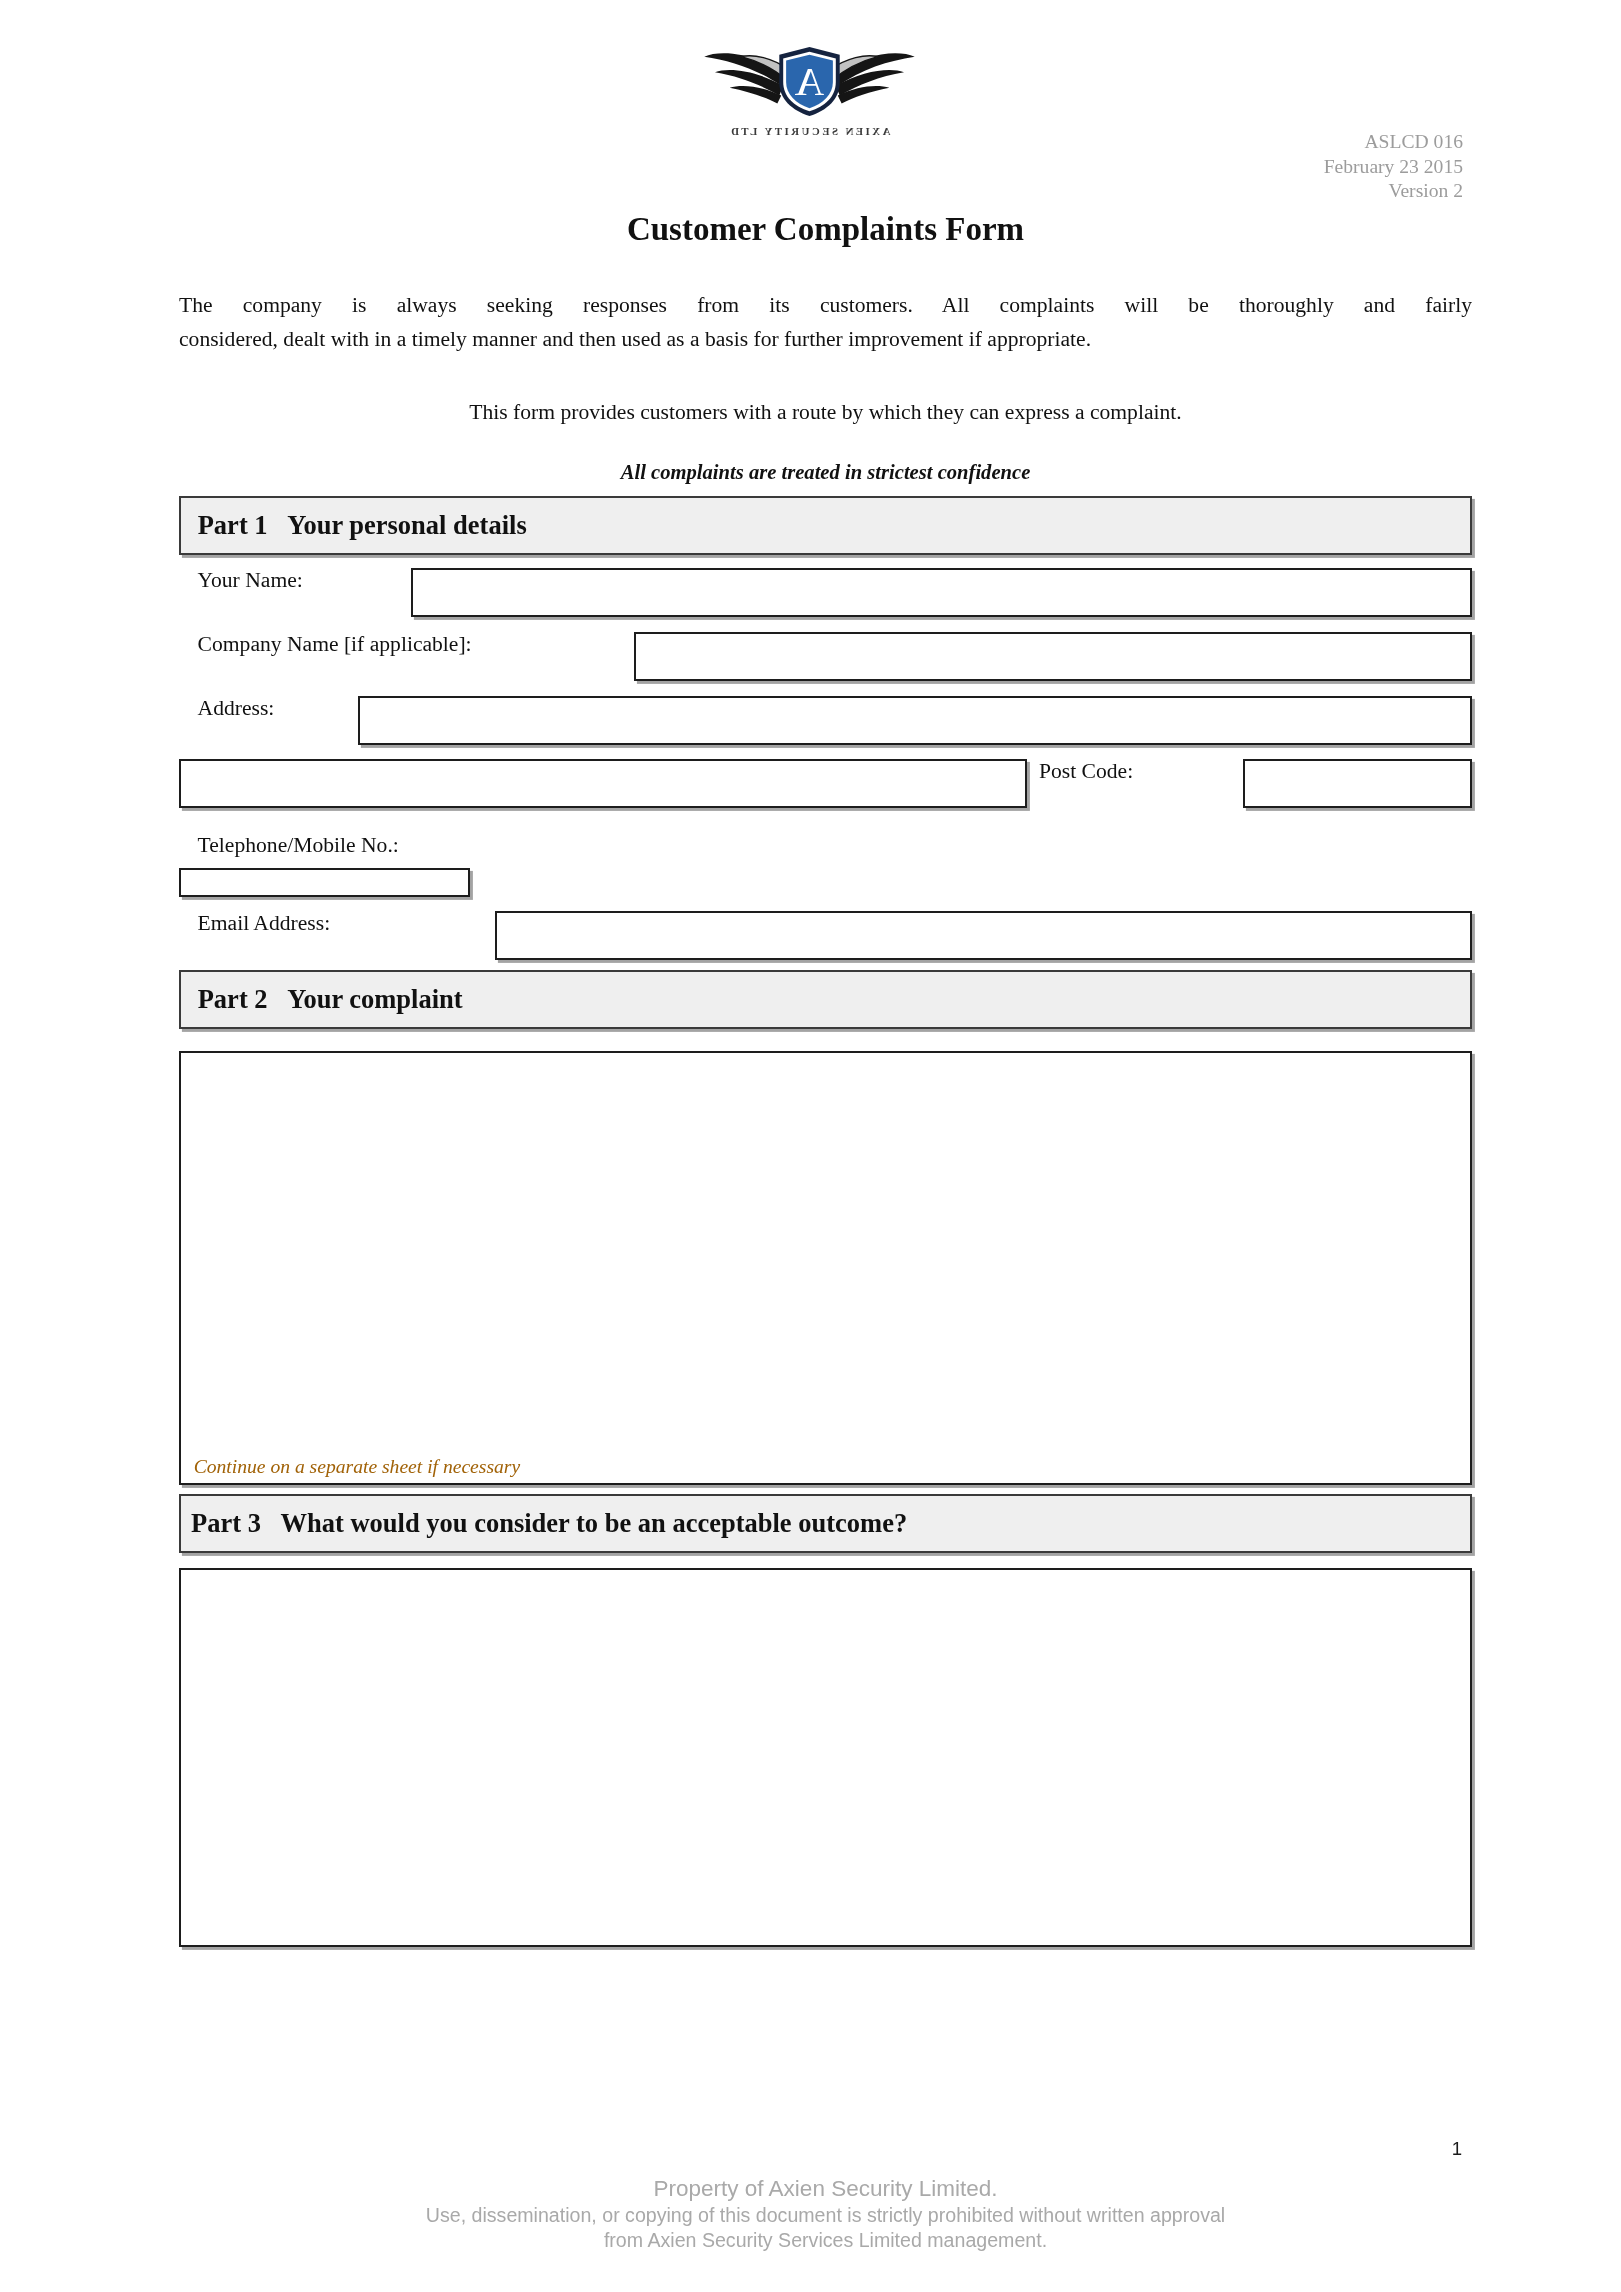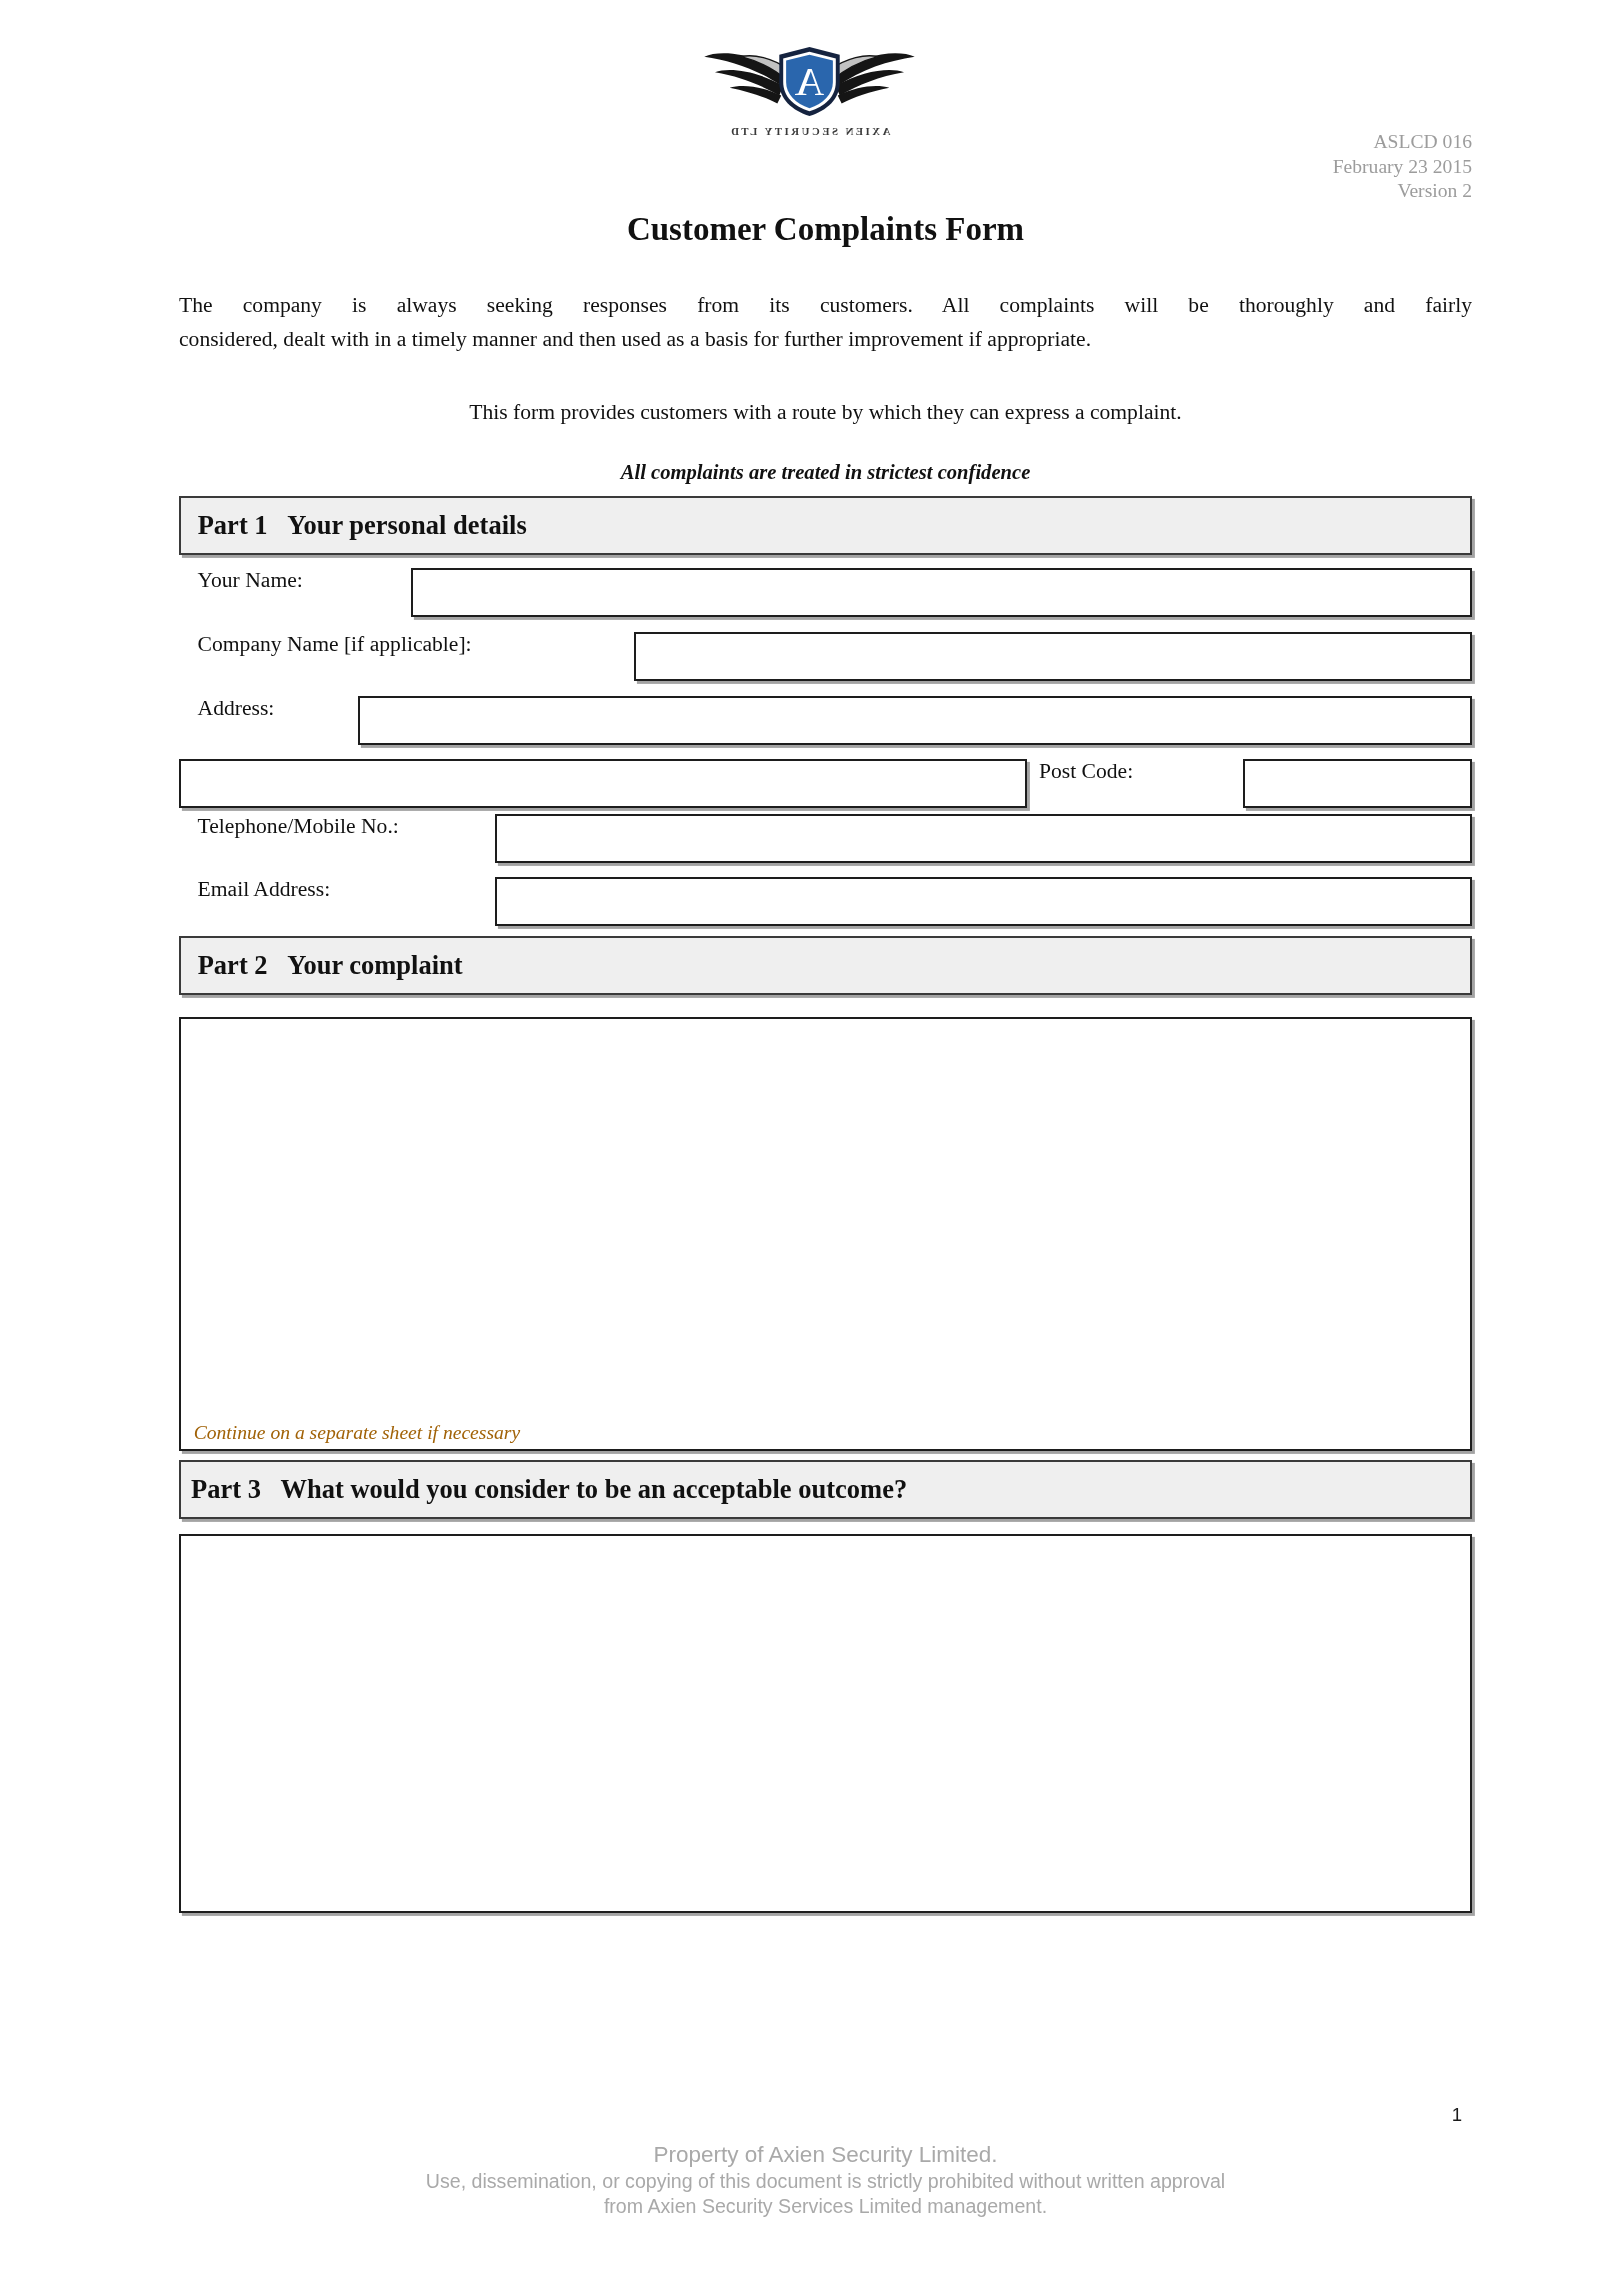--- a/index.html
+++ b/index.html
@@ -42,21 +42,21 @@
   .logo-caption{
     margin-top:2px;
     font-size:10.8px;
     letter-spacing:2.5px;
     color:#3a3a3a;
     white-space:nowrap;
     font-weight:bold;
   }
   .doc-meta{
     position:absolute;
-    right:0;
+    right:9px;
     top:130px;
     text-align:right;
     font-size:19.6px;
     line-height:24.5px;
     color:var(--muted-gray);
   }
   
   .page-title{
     text-align:center;
     font-size:33px;
@@ -119,21 +119,21 @@
     background:#fff;
     font-family:"Liberation Serif","DejaVu Serif",serif;
     font-size:21.6px;
     padding:0 9.8px;
     min-width:0;
   }
   #row-name{margin-top:13.7px;}
   #row-company{margin-top:14.7px;}
   #row-address{margin-top:14.7px;}
   #row-address2{margin-top:13.7px;}
-  #row-tel{margin-top:6px;}
+  #row-tel{margin-top:25px;flex-direction:column;}
   #row-email{margin-top:14.7px;}
   #address2-input{flex:0 0 848px;}
   
   .bigbox{
     position:relative;
     border:2px solid var(--border-dark);
     box-shadow:2.9px 2.9px 0 var(--shadow-gray);
     background:#fff;
   }
   #complaint-box{margin-top:21.6px;height:434px;}

